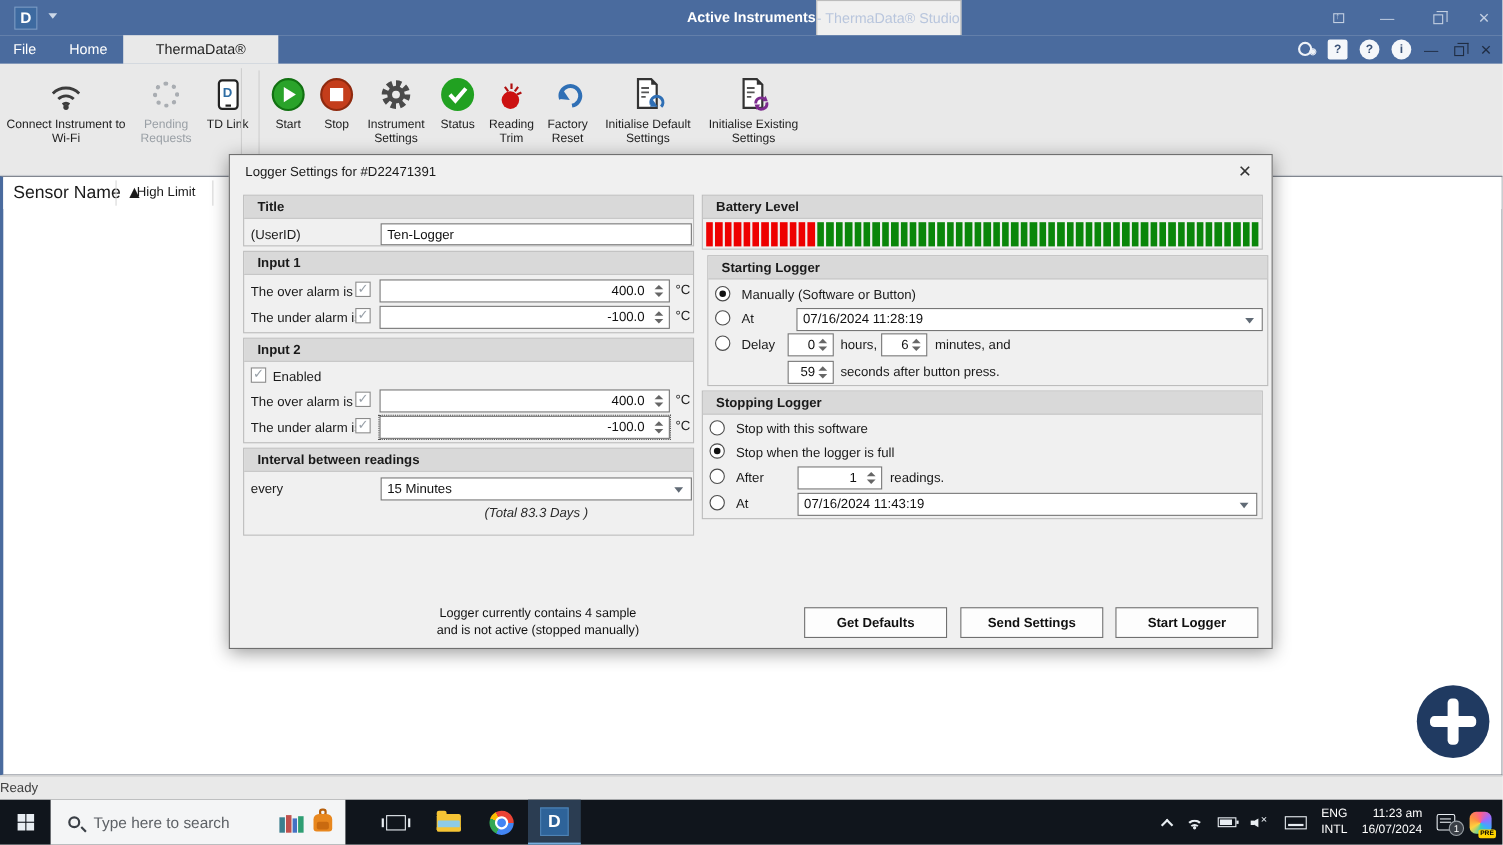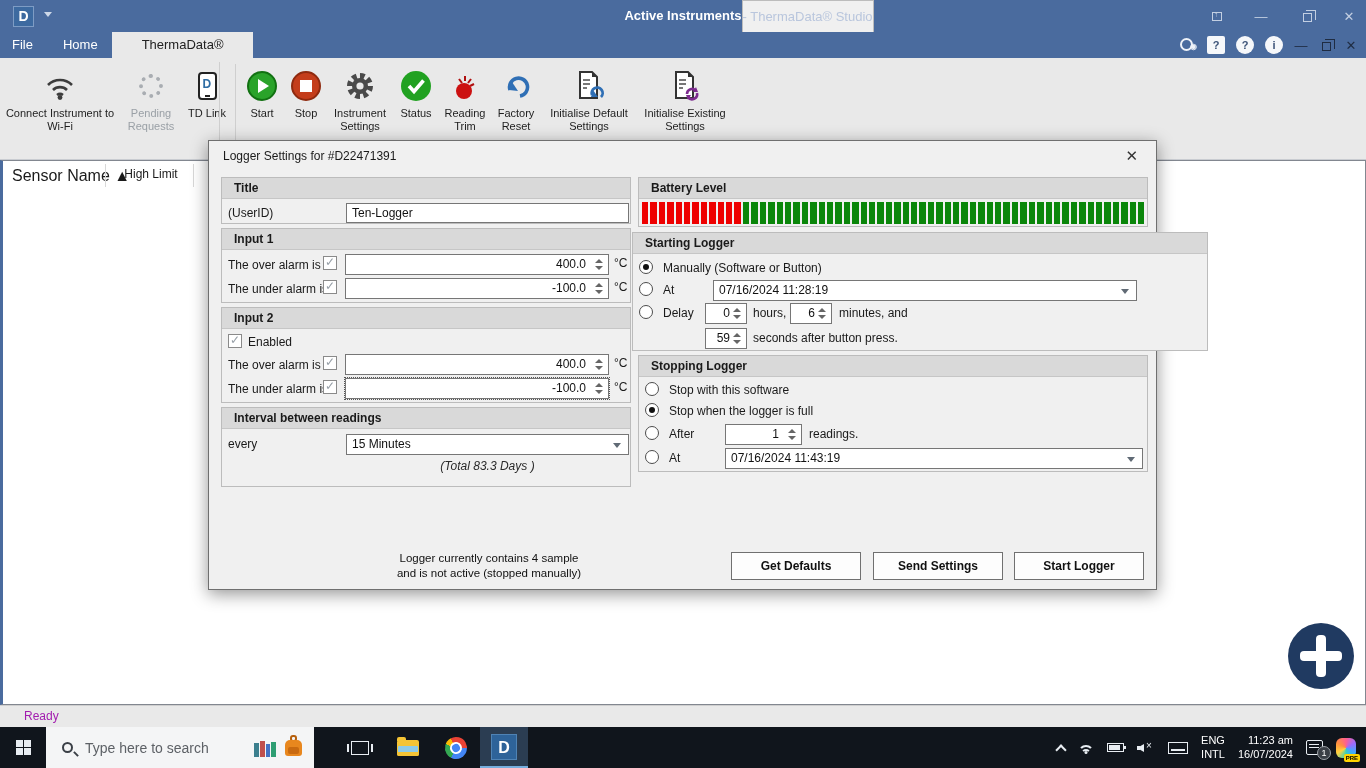--- a/index.html
+++ b/index.html
@@ -75,21 +75,21 @@
   .cb.checked:after { content:"✓"; position:absolute; left:1px; top:-2px; font-size:12px; color:#98a0a8; }
   .rb { position:absolute; width:14px; height:14px; background:#fff; border:1px solid #4c4c4c; border-radius:50%; }
   .rb.sel:after { content:""; position:absolute; left:3px; top:3px; width:6px; height:6px; background:#101010; border-radius:50%; }
   .battery-bar { position:absolute; left:3px; right:3px; top:24px; height:22px; display:flex; gap:2px; }
   .batt-seg { flex:1; }
   .total-line { position:absolute; font-size:12px; font-style:italic; color:#2b2b2b; text-align:center; }
   .ftr-status { position:absolute; left:105px; width:350px; top:410px; font-size:11.5px; color:#111; text-align:center; line-height:1.3; }
   .dlg-btn { position:absolute; top:411px; width:130px; height:28px; background:#fdfdfd; border:1px solid #707070; font-size:12px; color:#111; text-align:center; line-height:26px;font-weight:bold; }
 
   
-  .statusbar { position:absolute; left:0; top:705px; width:1366px; height:22px; background:#e9e9e9; border-top:1px solid #cfcfcf; font-size:12px; color:#a21caf; line-height:21px; padding-left:24px; }
+  .statusbar { position:absolute; left:0; top:705px; width:1366px; height:22px; background:#e9e9e9; border-top:1px solid #cfcfcf; font-size:12px; color:#404040; line-height:21px; padding-left:0; }
 
   
   .taskbar { position:absolute; left:0; top:727px; width:1366px; height:41px; background:#10151c; display:flex; align-items:stretch; }
   .tk-start { width:46px; display:flex; align-items:center; justify-content:center; }
   .winlogo { width:15px; height:15px; display:grid; grid-template-columns:7px 7px; grid-template-rows:7px 7px; gap:1px; }
   .winlogo div { background:#e8edf2; }
   .tk-search { width:268px; background:#f4f5f6; display:flex; align-items:center; position:relative; }
   .tk-search .mag { width:11px; height:11px; border:2px solid #3a3f46; border-radius:50%; margin-left:16px; position:relative; }
   .tk-search .mag:after { content:""; position:absolute; left:9px; top:9px; width:6px; height:2px; background:#3a3f46; transform:rotate(45deg); }
   .tk-search .ph { font-size:14px; color:#5d6166; margin-left:12px; }
@@ -441,21 +441,21 @@
           <div class="batt-seg" style="background: rgb(10, 134, 10);"></div>
           <div class="batt-seg" style="background: rgb(10, 134, 10);"></div>
           <div class="batt-seg" style="background: rgb(10, 134, 10);"></div>
           <div class="batt-seg" style="background: rgb(10, 134, 10);"></div>
           <div class="batt-seg" style="background: rgb(10, 134, 10);"></div>
           <div class="batt-seg" style="background: rgb(10, 134, 10);"></div>
           <div class="batt-seg" style="background: rgb(10, 134, 10);"></div>
         </div>
     </div>
 
-    <div class="sec" style="left:423px;top:91px;width:576px;height:119px">
+    <div class="sec" style="left:434px;top:91px;width:510px;height:119px">
       <div class="sec-h">Starting Logger</div>
       <div class="rb sel" style="left:6px;top:27px"></div>
       <div class="lbl" style="left:30px;top:28px">Manually (Software or Button)</div>
       <div class="rb" style="left:6px;top:49px"></div>
       <div class="lbl" style="left:30px;top:50px">At</div>
       <div class="combo" style="left:80px;top:47px;width:424px"><span>07/16/2024 11:28:19</span><span class="carrow"></span></div>
       <div class="rb" style="left:6px;top:72px"></div>
       <div class="lbl" style="left:30px;top:73px">Delay</div>
       <div class="spin" style="left:72px;top:70px;width:42px">
         <span class="val" style="right:16px">0</span>

